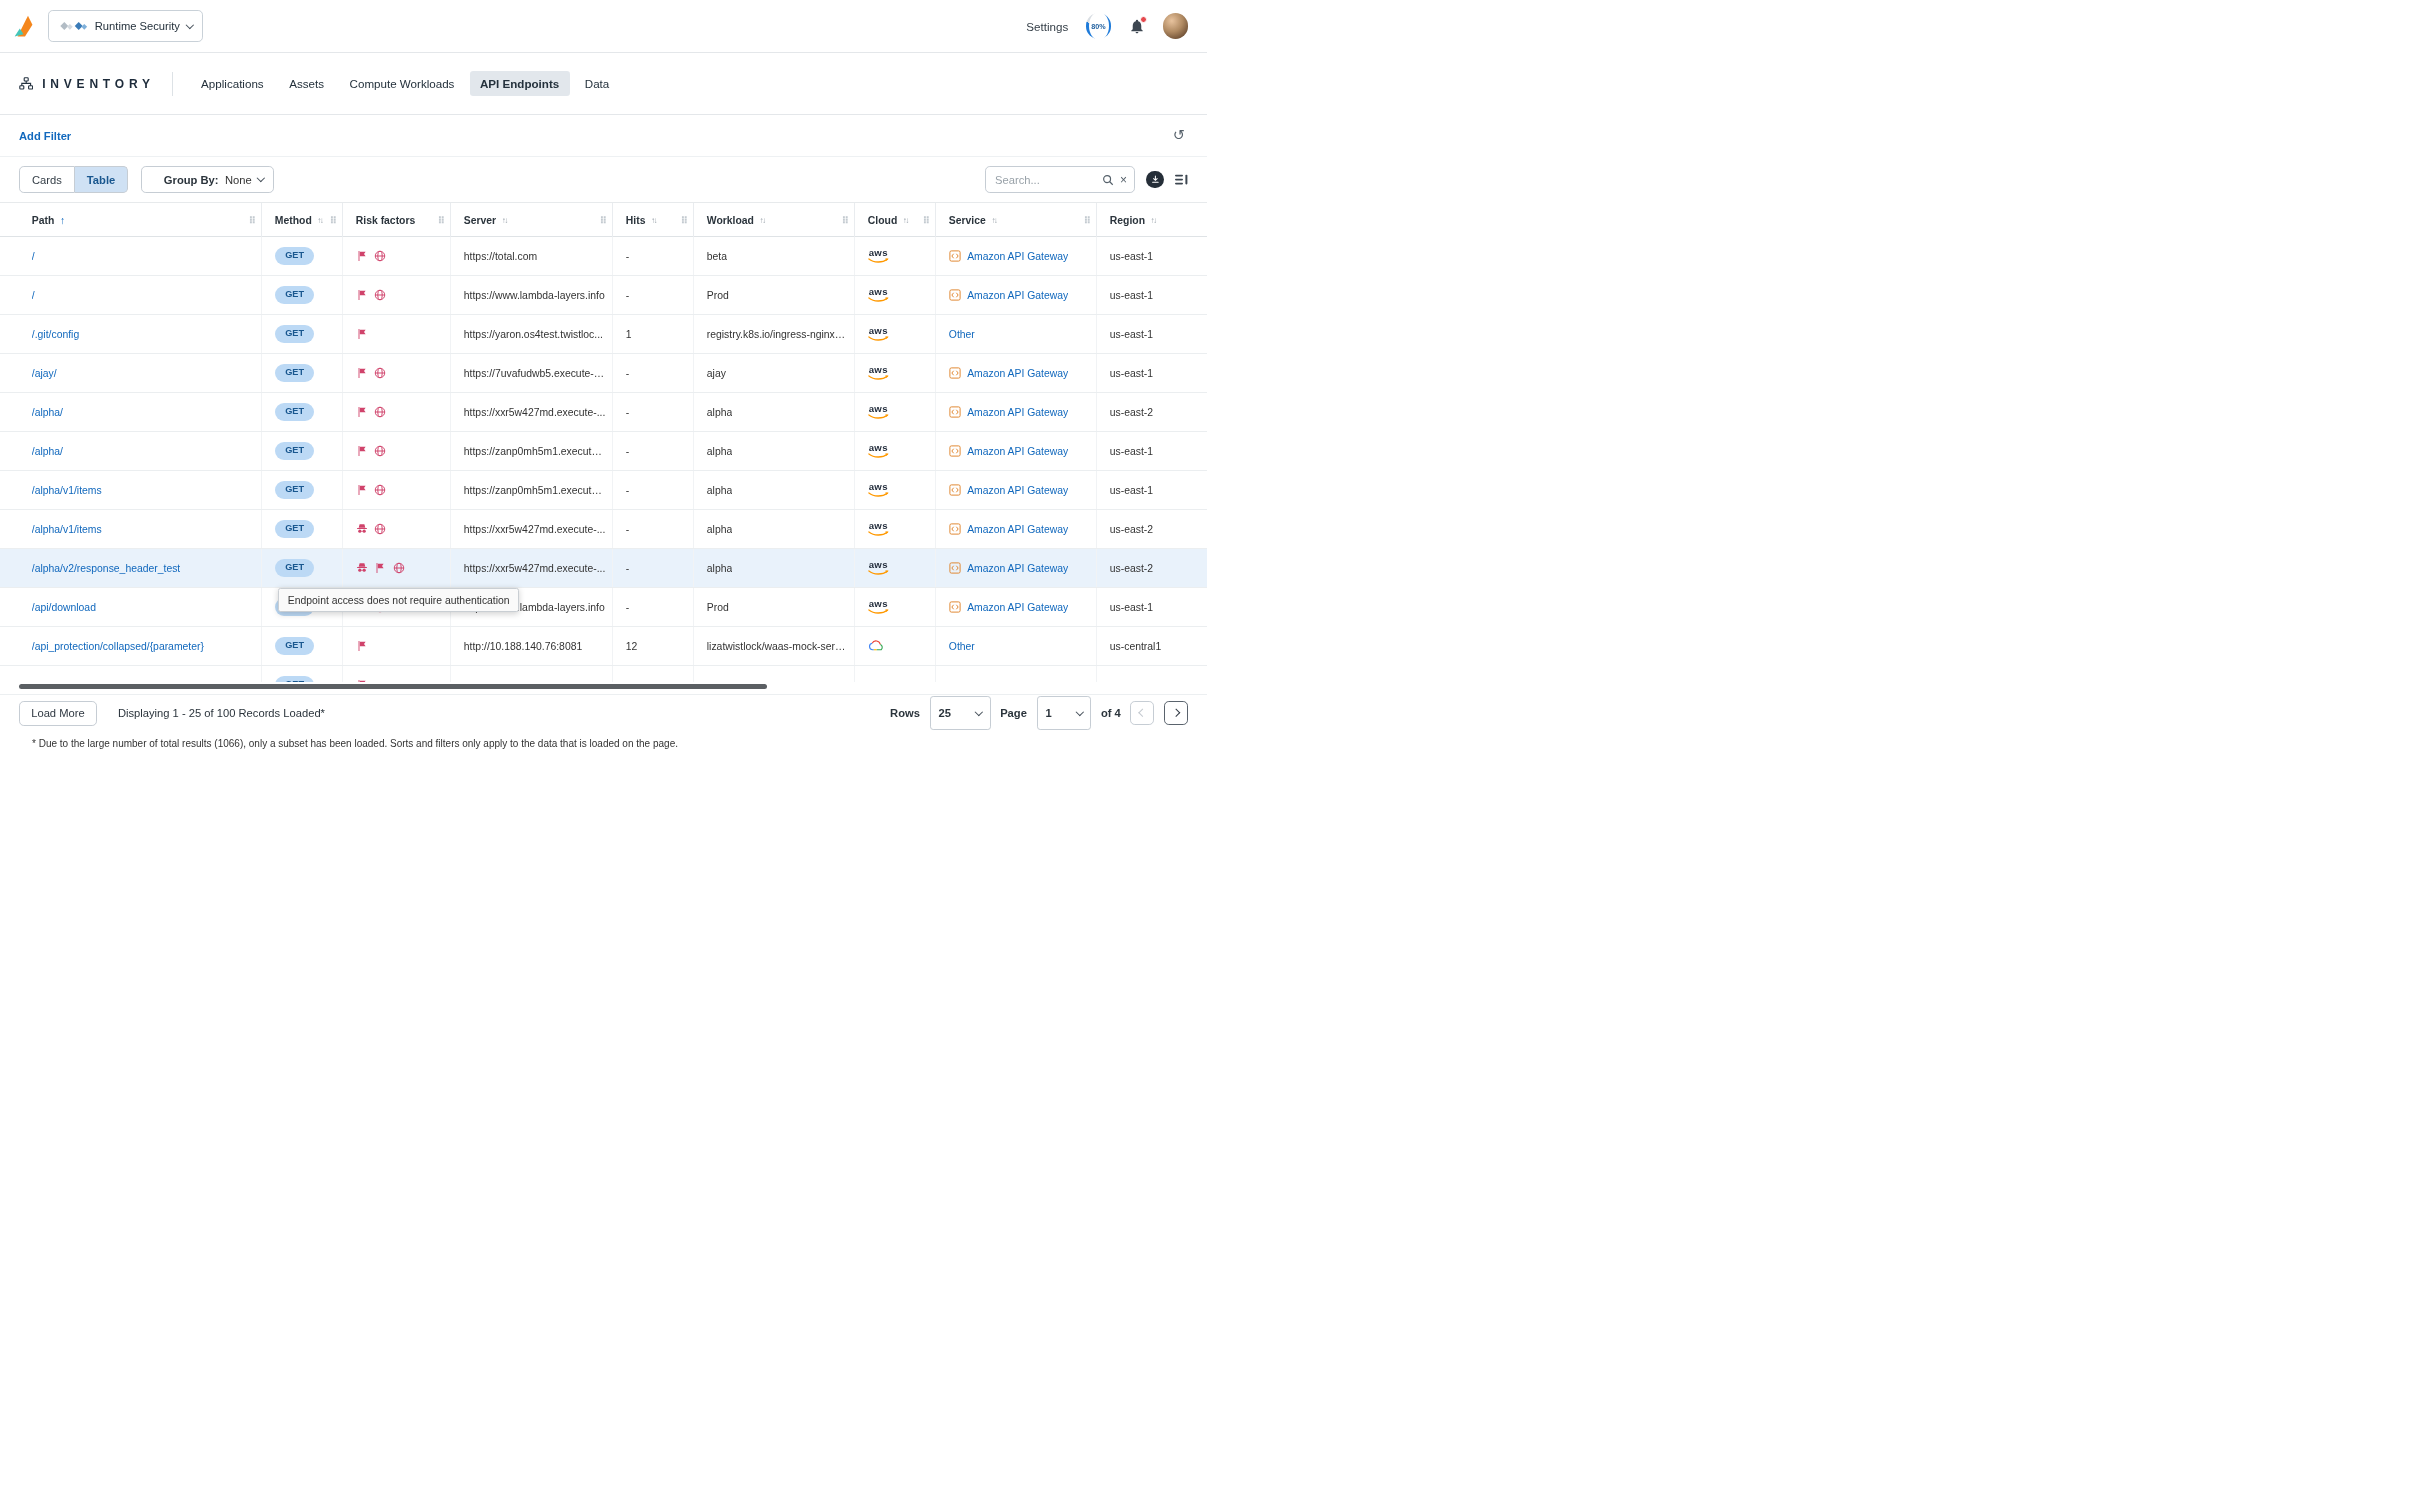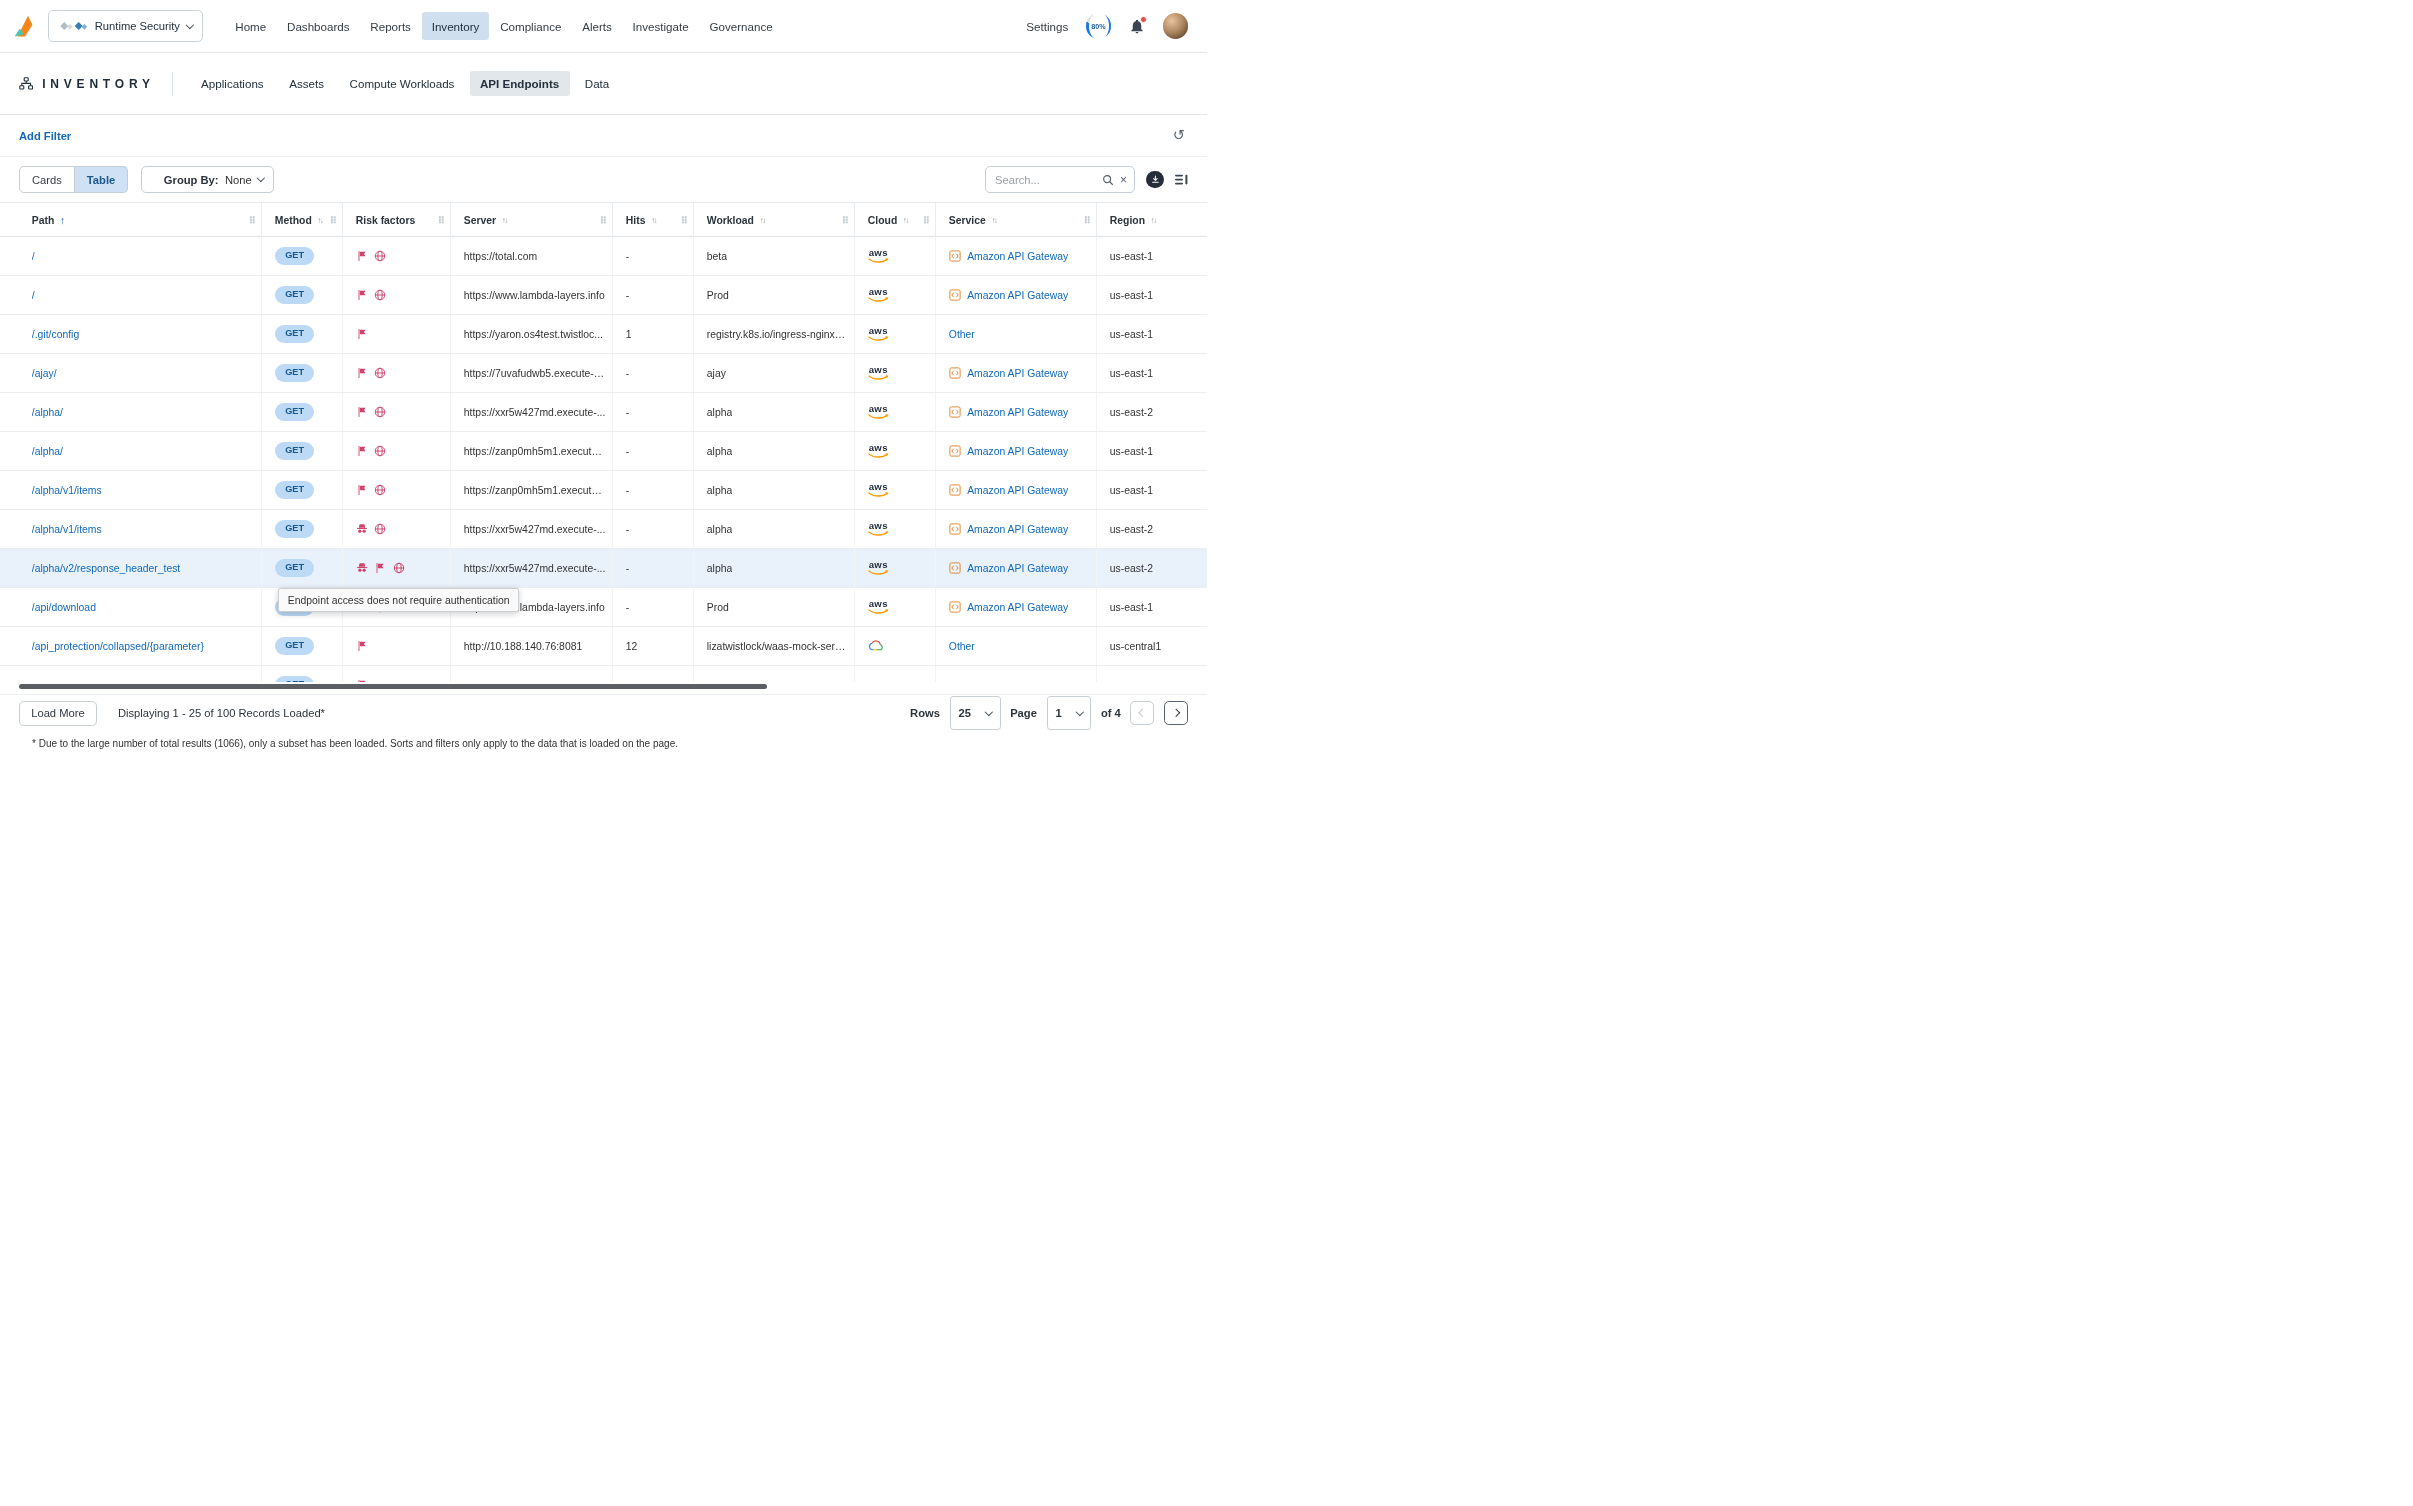--- a/index.html
+++ b/index.html
@@ -105,21 +105,21 @@
   .hscroll { height:6.4px; margin:1.6px 19px 0; position:relative; }
   .hthumb { position:absolute; left:0; top:0; height:5.6px; width:64%; background:#5b5f63; border-radius:3.2px; cursor:grab; }
 
   
   .footerbar { display:flex; align-items:center; gap:21px; padding:0 19px; height:37px; margin-top:4.8px;
                box-shadow:0 -0.8px 0 #e8ebee; }
   .load-more { border:0.8px solid #c6cdd4; background:#fff; border-radius:4.8px; height:25.5px; padding:0 11.2px;
                font-size:11.2px; color:#2f3842; font-family:inherit; cursor:pointer; }
   .records { font-size:11.2px; color:#2b343c; }
   .pager { margin-left:auto; display:flex; align-items:center; gap:9.6px; font-size:11.2px; color:#2b343c;font-weight:bold; }
-  .select { display:flex; align-items:center; gap:15px; border:0.8px solid #c6cdd4; border-radius:3.2px;
+  .select { display:flex; align-items:center; gap:25px; border:0.8px solid #c6cdd4; border-radius:3.2px;
             height:24px; padding:16px 8px; cursor:pointer; }
   .pg { width:24px; height:24px; border:0.8px solid #c6cdd4; border-radius:4.8px; background:#fff;
         display:flex; align-items:center; justify-content:center; cursor:pointer; }
   .pg.prev { color:#c3c9cf; }
   .pg.next { color:#2f3842; border-color:#5a636d; }
   .pg .chev { color:inherit; }
   .note { padding:6.4px 19px 0 32px; font-size:10px; color:#333; }
 </style>
 </head>
 <body>
@@ -136,30 +136,20 @@
       <svg width="29" height="12.8" viewBox="0 0 36 16">
         <rect x="3" y="4" width="7" height="7" transform="rotate(45 6.5 7.5)" fill="#b2bcc5"></rect>
         <rect x="11" y="6" width="5" height="5" transform="rotate(45 13.5 8.5)" fill="#d4dae0"></rect>
         <rect x="21" y="4" width="7" height="7" transform="rotate(45 24.5 7.5)" fill="#3a7bb8"></rect>
         <rect x="29" y="6" width="5" height="5" transform="rotate(45 31.5 8.5)" fill="#7fb0da"></rect>
       </svg>
     </span>
     <span>Runtime Security</span>
     <span class="chev"></span>
   </div>
-  <nav class="nav-items">
-      <div class="nav-item">Home</div>
-      <div class="nav-item">Dashboards</div>
-      <div class="nav-item">Reports</div>
-      <div class="nav-item active">Inventory</div>
-      <div class="nav-item">Compliance</div>
-      <div class="nav-item">Alerts</div>
-      <div class="nav-item">Investigate</div>
-      <div class="nav-item">Governance</div>
-    </nav>
   <div class="topnav-right">
     <span class="settings">Settings</span>
     <div class="credit-ring">
       <span class="credit-inner">80%</span>
     </div>
     <div class="bell">
       <svg width="16" height="17" viewBox="0 0 24 24" fill="#3c4650">
         <path d="M12 22.2c1.15 0 2.1-.95 2.1-2.1h-4.2c0 1.15.95 2.1 2.1 2.1zm6.4-6.2v-5.2c0-3.2-1.7-5.9-4.7-6.6v-.7a1.7 1.7 0 0 0-3.4 0v.7c-3 .7-4.7 3.4-4.7 6.6V16l-2.1 2.1v1h17v-1z"></path>
       </svg>
       <span class="dot"></span>

